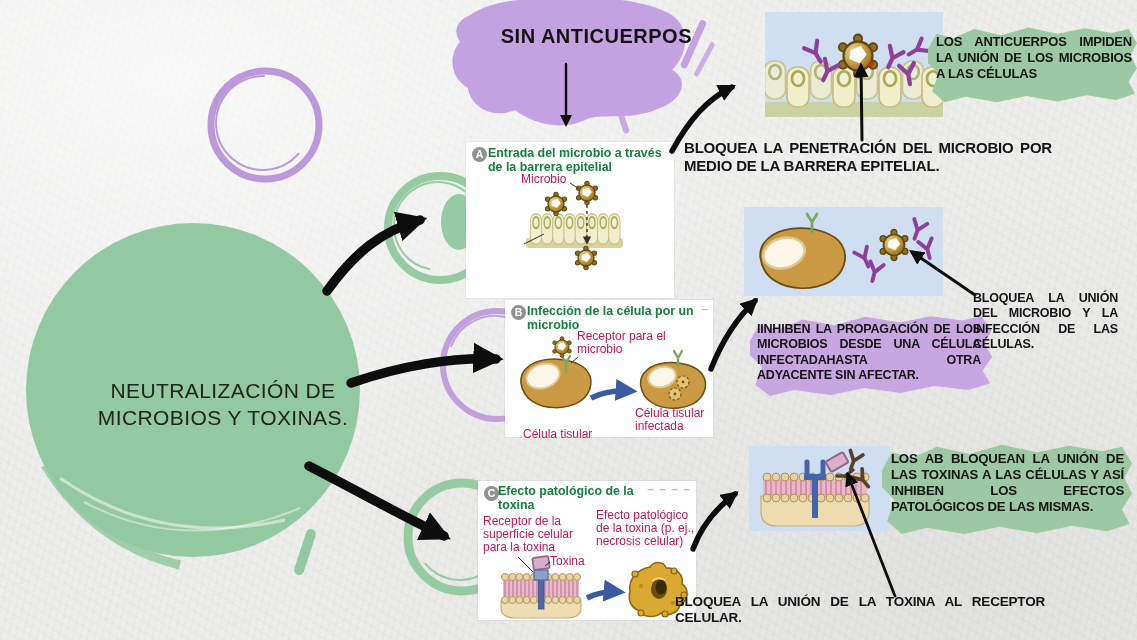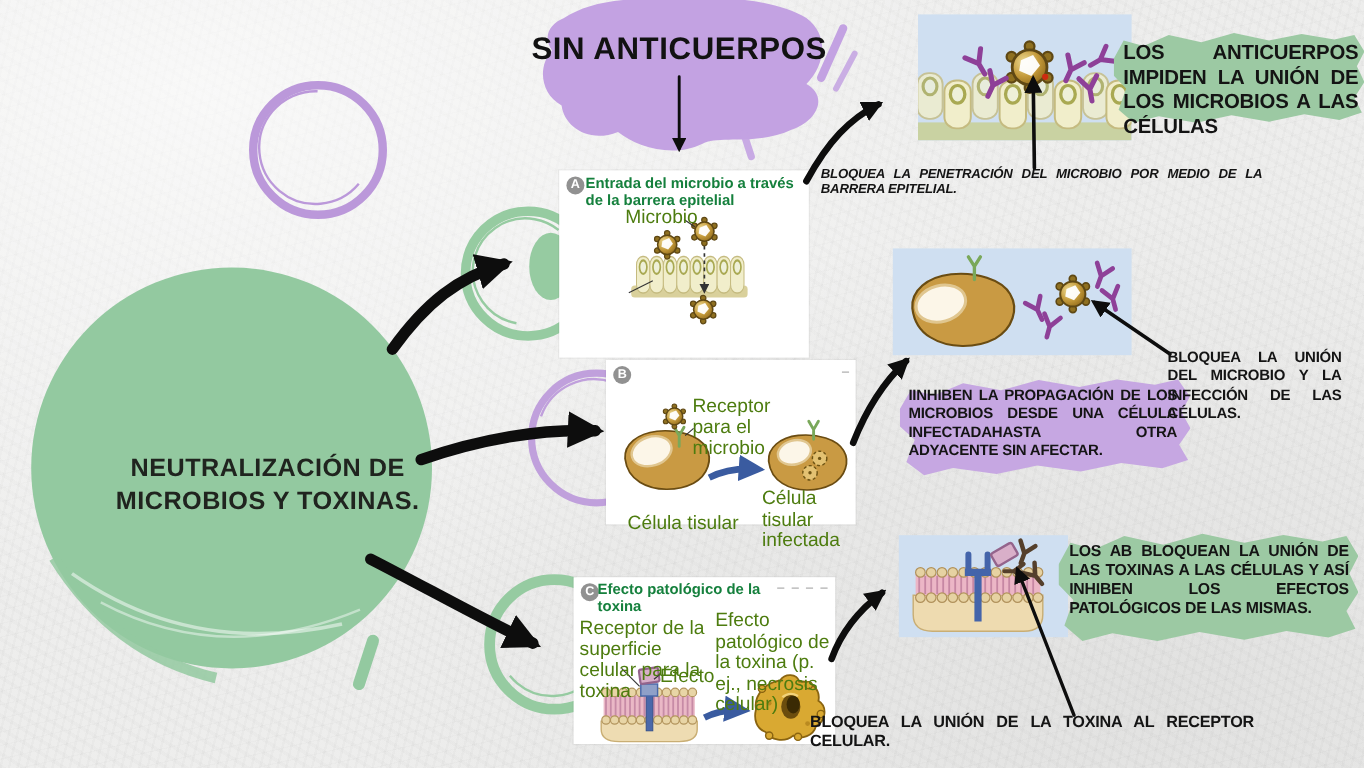--- a/index.html
+++ b/index.html
@@ -8,42 +8,42 @@
     font-family:"Liberation Sans", sans-serif; color:#141414;
     background:
       radial-gradient(ellipse at 15% 12%, rgba(255,255,255,.65), rgba(255,255,255,0) 55%),
       radial-gradient(ellipse at 85% 90%, rgba(0,0,0,.05), rgba(0,0,0,0) 50%),
       repeating-linear-gradient(104deg, rgba(0,0,0,.016) 0 2px, rgba(255,255,255,.03) 2px 7px),
       repeating-linear-gradient(32deg, rgba(0,0,0,.014) 0 3px, rgba(255,255,255,.02) 3px 9px),
       repeating-linear-gradient(167deg, rgba(90,90,90,.025) 0 1px, rgba(0,0,0,0) 1px 11px),
       #ededec;
   }
   .abs{position:absolute;}
-  .main-title{left:440px; top:25px; width:252px; text-align:center; font-size:26px;
+  .main-title{left:440px; top:25px; width:252px; text-align:right; font-size:20px;
     font-weight:bold; letter-spacing:.5px; color:#121212; z-index:4;}
   .hub-label{left:92px; top:377px; width:262px; text-align:center; font-size:21px;
-    font-weight:bold; letter-spacing:.4px; line-height:1.3; color:#20241f; z-index:3;}
+    font-weight:normal; letter-spacing:.4px; line-height:1.3; color:#20241f; z-index:3;}
   .panel{background:#ffffff; z-index:3; box-shadow:0 0 0 1px rgba(0,0,0,.04);}
   .panel-a{left:466px; top:142px; width:208px; height:156px;}
   .panel-b{left:505px; top:300px; width:208px; height:137px;}
   .panel-c{left:478px; top:481px; width:218px; height:139px;}
   .panel svg{position:absolute; left:0; top:0;}
   .badge{left:6px; top:5px; width:15px; height:15px; border-radius:50%; background:#919191;
     color:#fff; font-size:10.5px; font-weight:bold; text-align:center; line-height:15px;}
   .ptitle{font-weight:bold; font-size:12.4px; line-height:1.16; color:#15803d;}
-  .plabel{font-size:16px; line-height:1.1; color:#4d7c0f;}
+  .plabel{font-size:12px; line-height:1.1; color:#be185d;}
   .pdash{color:#bcbcbc; font-size:12px; font-weight:bold; letter-spacing:1px;}
   .img-box{background:#cfdff1; z-index:3;}
   .img1{left:765px; top:12px; width:178px; height:105px;}
   .img2{left:744px; top:207px; width:199px; height:89px;}
   .img3{left:749px; top:446px; width:141px; height:85px;}
   .note{font-weight:bold; color:#141414; text-align:justify; line-height:1.22;
     letter-spacing:-.2px; z-index:6;}
-  .n1{left:936px; top:34px; width:196px; font-size:17px;}
-  .n2{left:684px; top:139px; width:368px; font-size:11px;font-style:italic;}
+  .n1{left:936px; top:34px; width:196px; font-size:13px;}
+  .n2{left:684px; top:139px; width:368px; font-size:15px;}
   .n3{left:757px; top:322px; width:224px; font-size:12.5px;}
   .n4{left:973px; top:291px; width:145px; font-size:12.5px;}
   .n5{left:891px; top:451px; width:233px; font-size:13.2px;}
   .n6{left:675px; top:594px; width:370px; font-size:13.5px;}
   .brush{z-index:5;
     clip-path:polygon(0% 30%,4% 10%,12% 16%,22% 4%,35% 12%,48% 2%,62% 10%,75% 3%,88% 9%,96% 4%,
       100% 22%,97% 38%,100% 55%,96% 72%,99% 88%,90% 96%,76% 90%,62% 98%,47% 91%,33% 99%,
       18% 92%,8% 99%,2% 85%,5% 62%,0% 48%);}
   .brush-green{background:#9cc9a3;}
   .brush-purple{background:#c6a7e2;}
@@ -181,20 +181,21 @@
       <ellipse cx="157" cy="77" rx="14" ry="10" transform="rotate(-15 157 77)" fill="#fcf6e8" stroke="#e0c68f" stroke-width="2"></ellipse>
       <path d="M173,66 V58 M173,58 L169,51 M173,58 L177,51" stroke="#7aa85a" stroke-width="2.4" fill="none" stroke-linecap="round"></path>
       <g>
         <circle cx="178" cy="82" r="6" fill="#e3c272" stroke="#6e5414" stroke-width="1.2" stroke-dasharray="2.5,2"></circle>
         <circle cx="170" cy="94" r="6" fill="#e3c272" stroke="#6e5414" stroke-width="1.2" stroke-dasharray="2.5,2"></circle>
         <circle cx="178" cy="82" r="1.4" fill="#6e5414"></circle>
           <circle cx="170" cy="94" r="1.4" fill="#6e5414"></circle>
       </g>
     </svg>
     <div class="abs badge">B</div>
+    <div class="abs ptitle" style="left:22px;top:4px;width:170px">Infección de la célula por un microbio</div>
     <div class="abs plabel" style="left:72px;top:30px;width:95px">Receptor para el microbio</div>
     <div class="abs plabel" style="left:18px;top:128px">Célula tisular</div>
     <div class="abs plabel" style="left:130px;top:107px;width:75px">Célula tisular infectada</div>
     <div class="abs pdash" style="right:4px;top:2px">–</div>
   </div>
 
   <div class="abs panel panel-c">
     <svg width="218" height="139" viewBox="0 0 218 139">
       <defs>
         <marker id="mkB2" markerWidth="4" markerHeight="4" refX="2.8" refY="2" orient="auto" markerUnits="strokeWidth">
@@ -252,21 +253,21 @@
         <ellipse cx="181" cy="108" rx="8" ry="10" fill="#6b4d0e"></ellipse>
         <ellipse cx="183" cy="106" rx="5.5" ry="7.5" fill="#3a2a04"></ellipse>
         <path d="M174,100 Q180,95 187,99" stroke="#f2d27a" stroke-width="2" fill="none"></path>
         <circle cx="163" cy="105" r="2" fill="#b98a20"></circle>
           <circle cx="195" cy="122" r="2" fill="#b98a20"></circle>
       </g>
     </svg>
     <div class="abs badge">C</div>
     <div class="abs plabel" style="left:5px;top:34px;width:112px">Receptor de la superficie celular para la toxina</div>
     <div class="abs ptitle" style="left:20px;top:3px;width:170px">Efecto patológico de la toxina</div>
-    <div class="abs plabel" style="left:72px;top:74px">Efecto</div>
+    <div class="abs plabel" style="left:72px;top:74px">Toxina</div>
     <div class="abs plabel" style="left:118px;top:28px;width:103px">Efecto patológico de la toxina (p. ej., necrosis celular)</div>
     <div class="abs pdash" style="right:5px;top:1px">– – – –</div>
   </div>
 
   <div class="abs img-box img1">
     <svg width="178" height="105" viewBox="0 0 178 105">
       <rect x="0" y="90" width="178" height="15" fill="#c9d2a2"></rect>
       <g>
         <use href="#epi" transform="translate(10,68) scale(1.05,1.0)" opacity=".8"></use>
         <use href="#epi" transform="translate(56,68) scale(1.05,1.0)" opacity=".8"></use>

